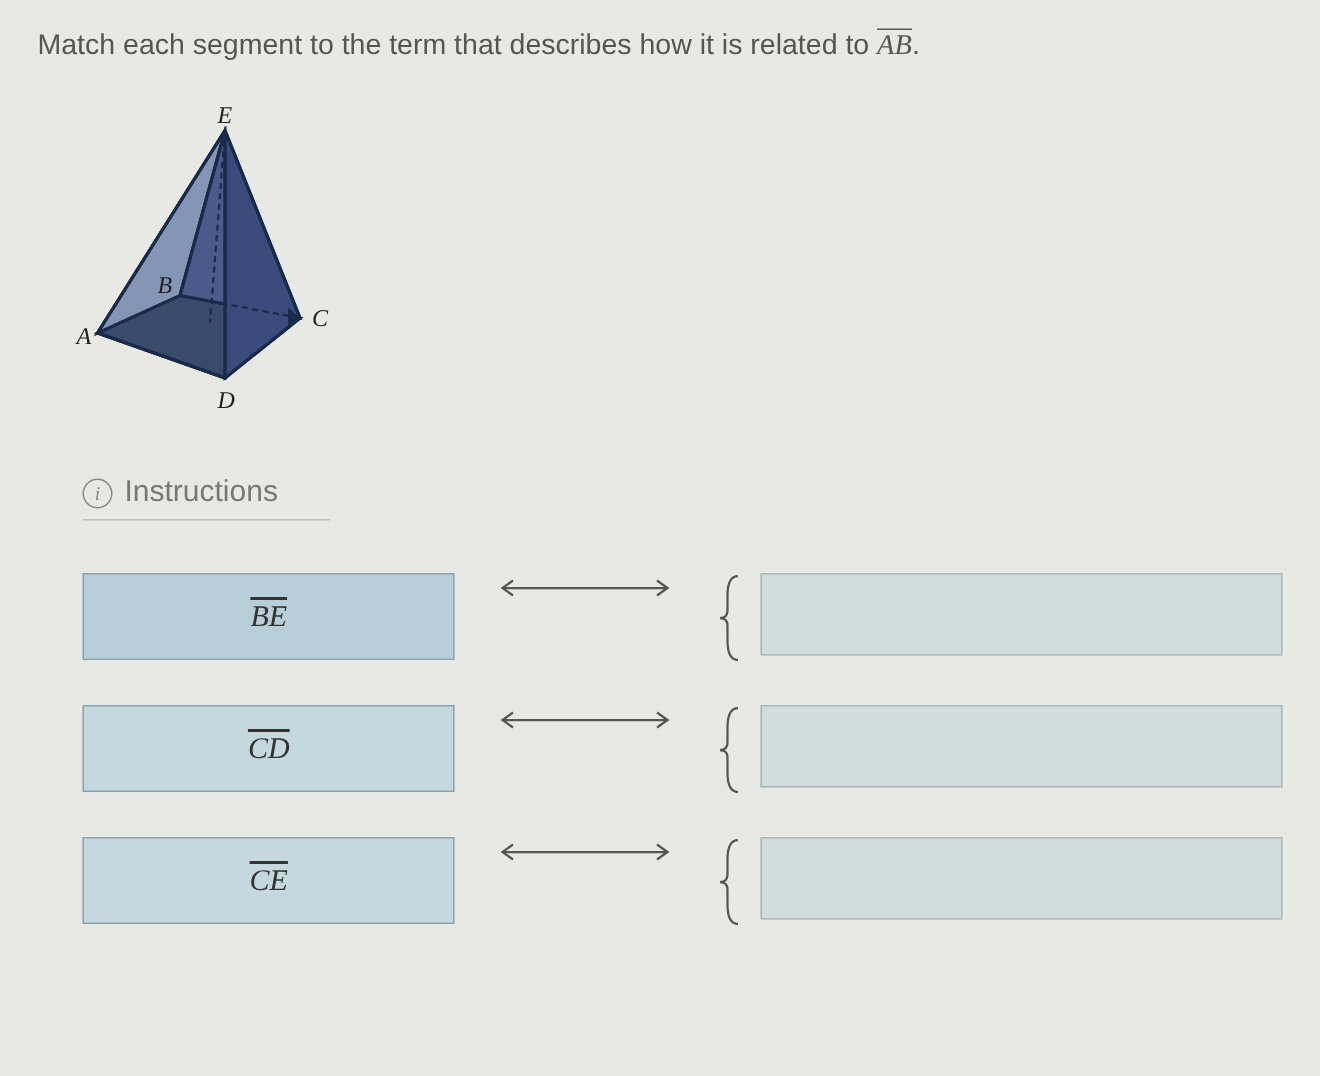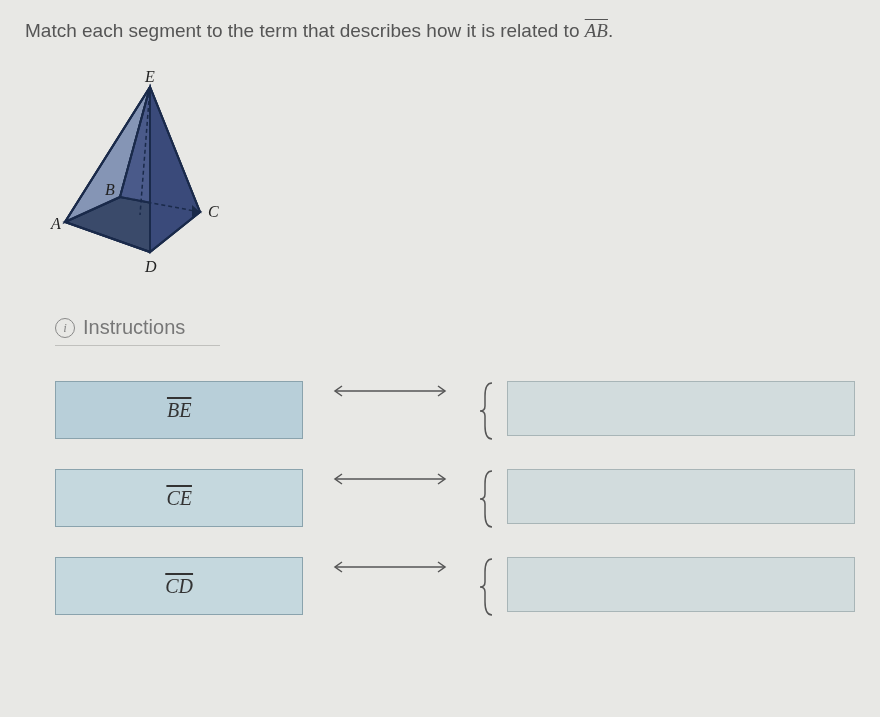--- a/index.html
+++ b/index.html
@@ -164,40 +164,40 @@
     <div class="brace-container">
       <svg width="20" height="60" viewBox="0 0 20 60">
         <path d="M 15 2 Q 8 2 8 15 L 8 25 Q 8 30 3 30 Q 8 30 8 35 L 8 45 Q 8 58 15 58" fill="none" stroke="#555" stroke-width="1.5"></path>
       </svg>
     </div>
     <div class="target-box"></div>
   </div>
 
   <div class="match-row">
     <div class="segment-box lighter">
-      <span class="segment-label">CE</span>
+      <span class="segment-label">CD</span>
     </div>
     <div class="arrow-container">
       <svg width="140" height="20" viewBox="0 0 140 20">
         <line x1="15" y1="10" x2="125" y2="10" stroke="#555" stroke-width="1.5"></line>
         <polyline points="22,5 15,10 22,15" fill="none" stroke="#555" stroke-width="1.5"></polyline>
         <polyline points="118,5 125,10 118,15" fill="none" stroke="#555" stroke-width="1.5"></polyline>
       </svg>
     </div>
     <div class="brace-container">
       <svg width="20" height="60" viewBox="0 0 20 60">
         <path d="M 15 2 Q 8 2 8 15 L 8 25 Q 8 30 3 30 Q 8 30 8 35 L 8 45 Q 8 58 15 58" fill="none" stroke="#555" stroke-width="1.5"></path>
       </svg>
     </div>
     <div class="target-box"></div>
   </div>
 
   <div class="match-row">
     <div class="segment-box lighter">
-      <span class="segment-label">CD</span>
+      <span class="segment-label">CE</span>
     </div>
     <div class="arrow-container">
       <svg width="140" height="20" viewBox="0 0 140 20">
         <line x1="15" y1="10" x2="125" y2="10" stroke="#555" stroke-width="1.5"></line>
         <polyline points="22,5 15,10 22,15" fill="none" stroke="#555" stroke-width="1.5"></polyline>
         <polyline points="118,5 125,10 118,15" fill="none" stroke="#555" stroke-width="1.5"></polyline>
       </svg>
     </div>
     <div class="brace-container">
       <svg width="20" height="60" viewBox="0 0 20 60">

